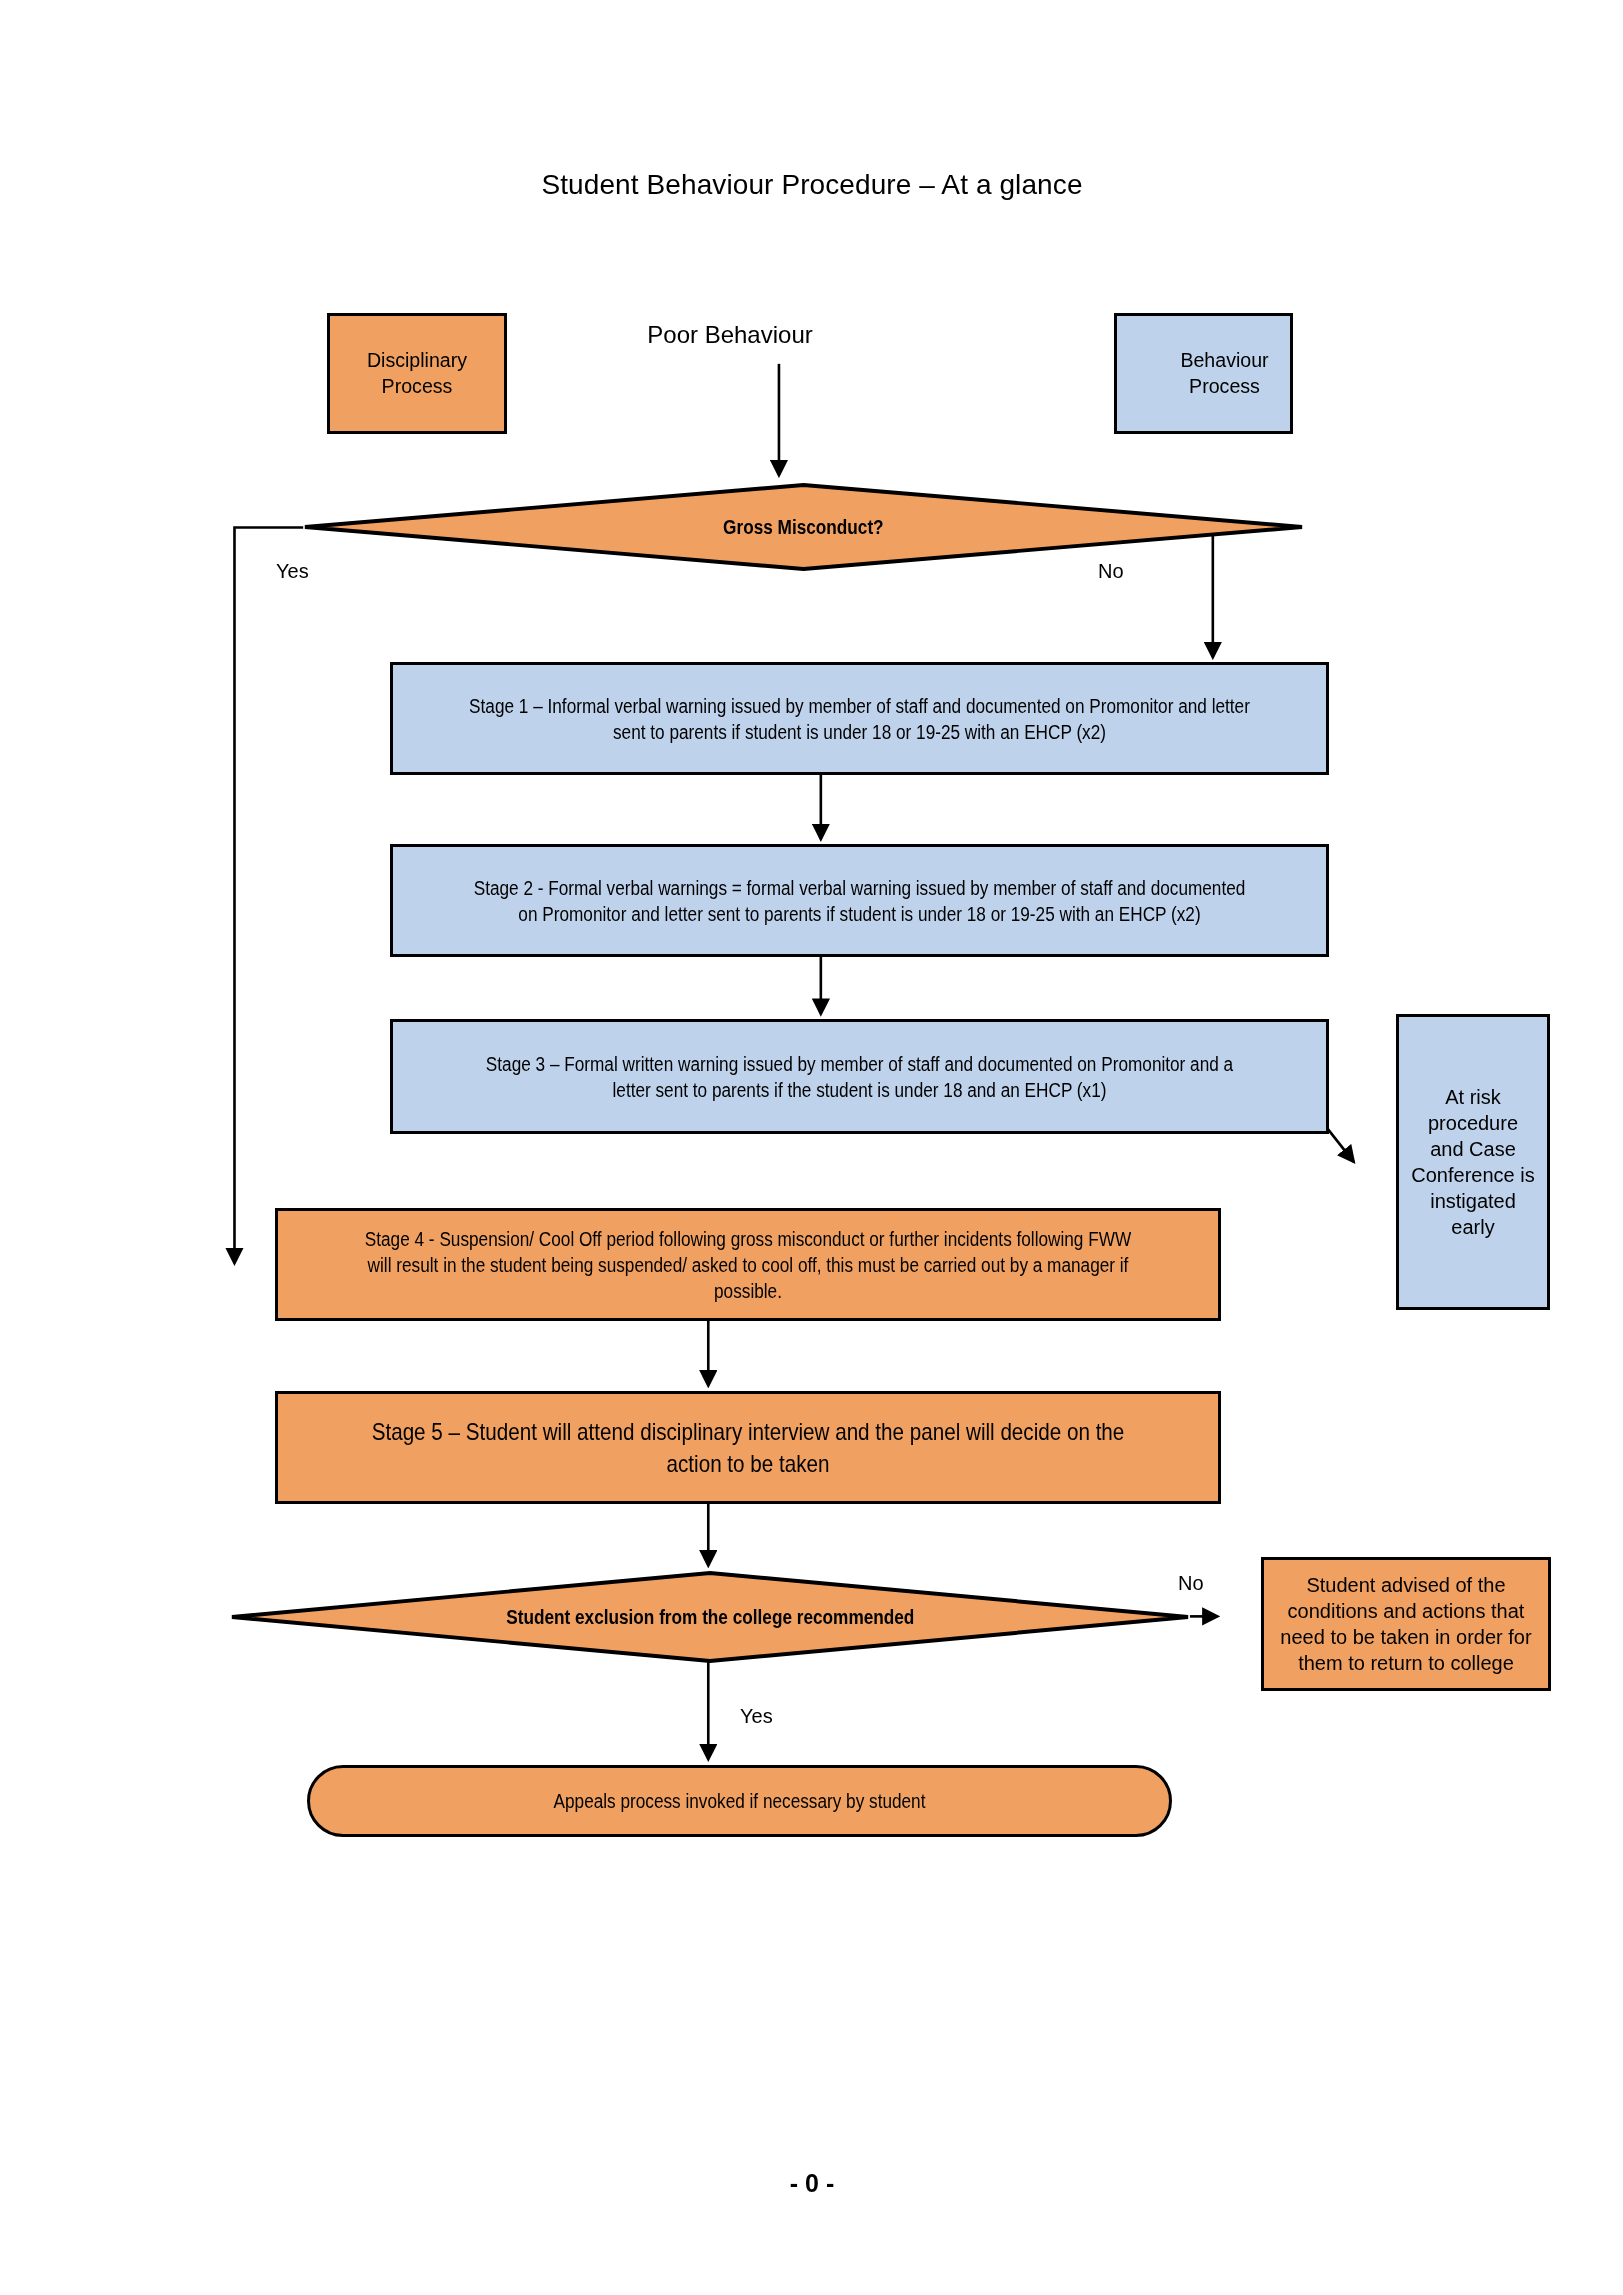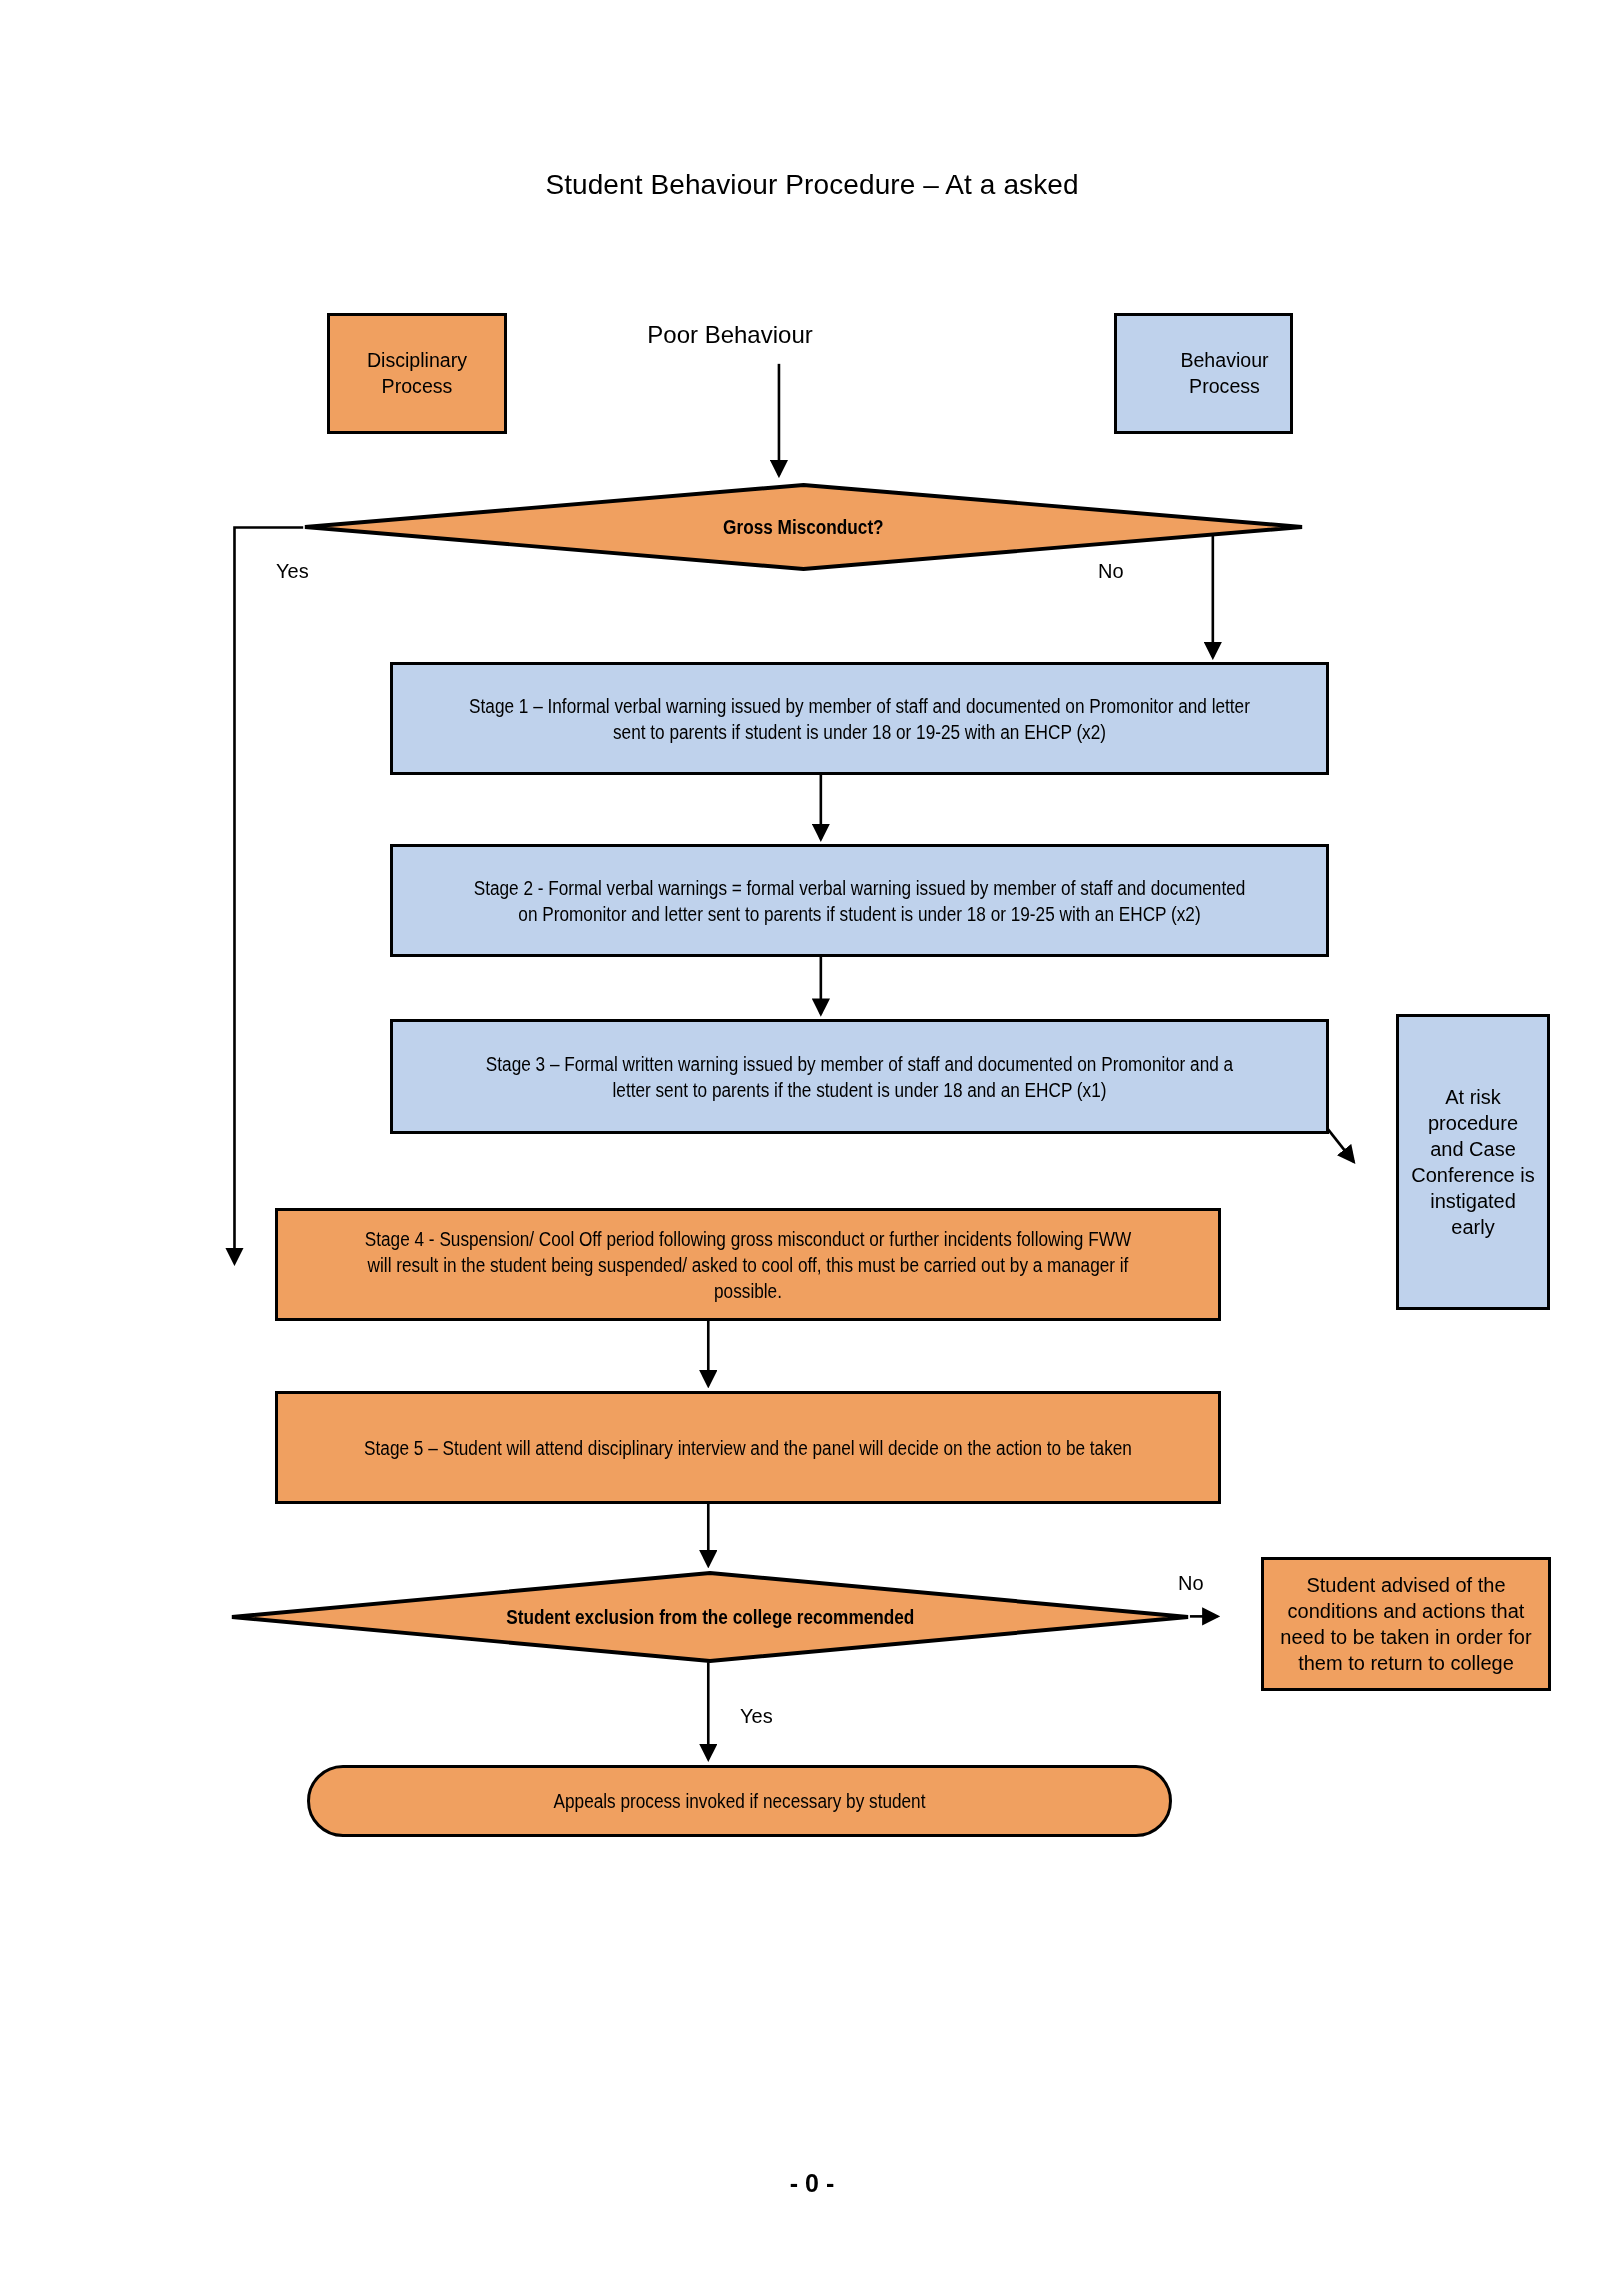--- a/index.html
+++ b/index.html
@@ -86,21 +86,21 @@
   #dia-gross { left: 303px; top: 483px; width: 1001px; height: 88px; }
   #dia-gross .diamond-text { font-size: 20px; }
 
   #dia-exclusion { left: 230px; top: 1571px; width: 960px; height: 92px; }
   #dia-exclusion .diamond-text { font-size: 20px; }
 
   #node-stage1 { left: 351px; top: 662px; width: 939px; height: 113px; font-size: 20px; }
   #node-stage2 { left: 351px; top: 844px; width: 939px; height: 113px; font-size: 20px; }
   #node-stage3 { left: 351px; top: 1019px; width: 939px; height: 115px; font-size: 20px; }
   #node-stage4 { left: 236px; top: 1208px; width: 946px; height: 113px; font-size: 20px; }
-  #node-stage5 { left: 236px; top: 1391px; width: 946px; height: 113px; font-size: 20px; }
+  #node-stage5 { left: 236px; top: 1391px; width: 946px; height: 113px; font-size: 24px; }
 
   #node-atrisk {
     left: 1357px; top: 1014px; width: 154px; height: 296px;
     font-size: 20px;
   }
   #node-advised {
     left: 1222px; top: 1557px; width: 290px; height: 134px;
     font-size: 20px;
   }
   #node-appeals {
@@ -158,21 +158,21 @@
       <line x1="1082" y1="2017" x2="1082" y2="2117" marker-end="url(#arrow)"></line>
 
       <line x1="1082" y1="2297" x2="1082" y2="2392" marker-end="url(#arrow)"></line>
 
       <line x1="1818" y1="2470" x2="1860" y2="2470" marker-end="url(#arrow)"></line>
 
       <line x1="1082" y1="2540" x2="1082" y2="2688" marker-end="url(#arrow)"></line>
     </g>
   </svg>
 
-  <div id="doc-title" class="abs">Student Behaviour Procedure – At a asked</div>
+  <div id="doc-title" class="abs">Student Behaviour Procedure – At a glance</div>
 
   <div id="node-disciplinary" class="abs node orange">
     <div class="node-inner">
       <div>Disciplinary</div>
       <div>Process</div>
     </div>
   </div>
 
   <div id="node-behaviour" class="abs node blue">
     <div class="node-inner">

